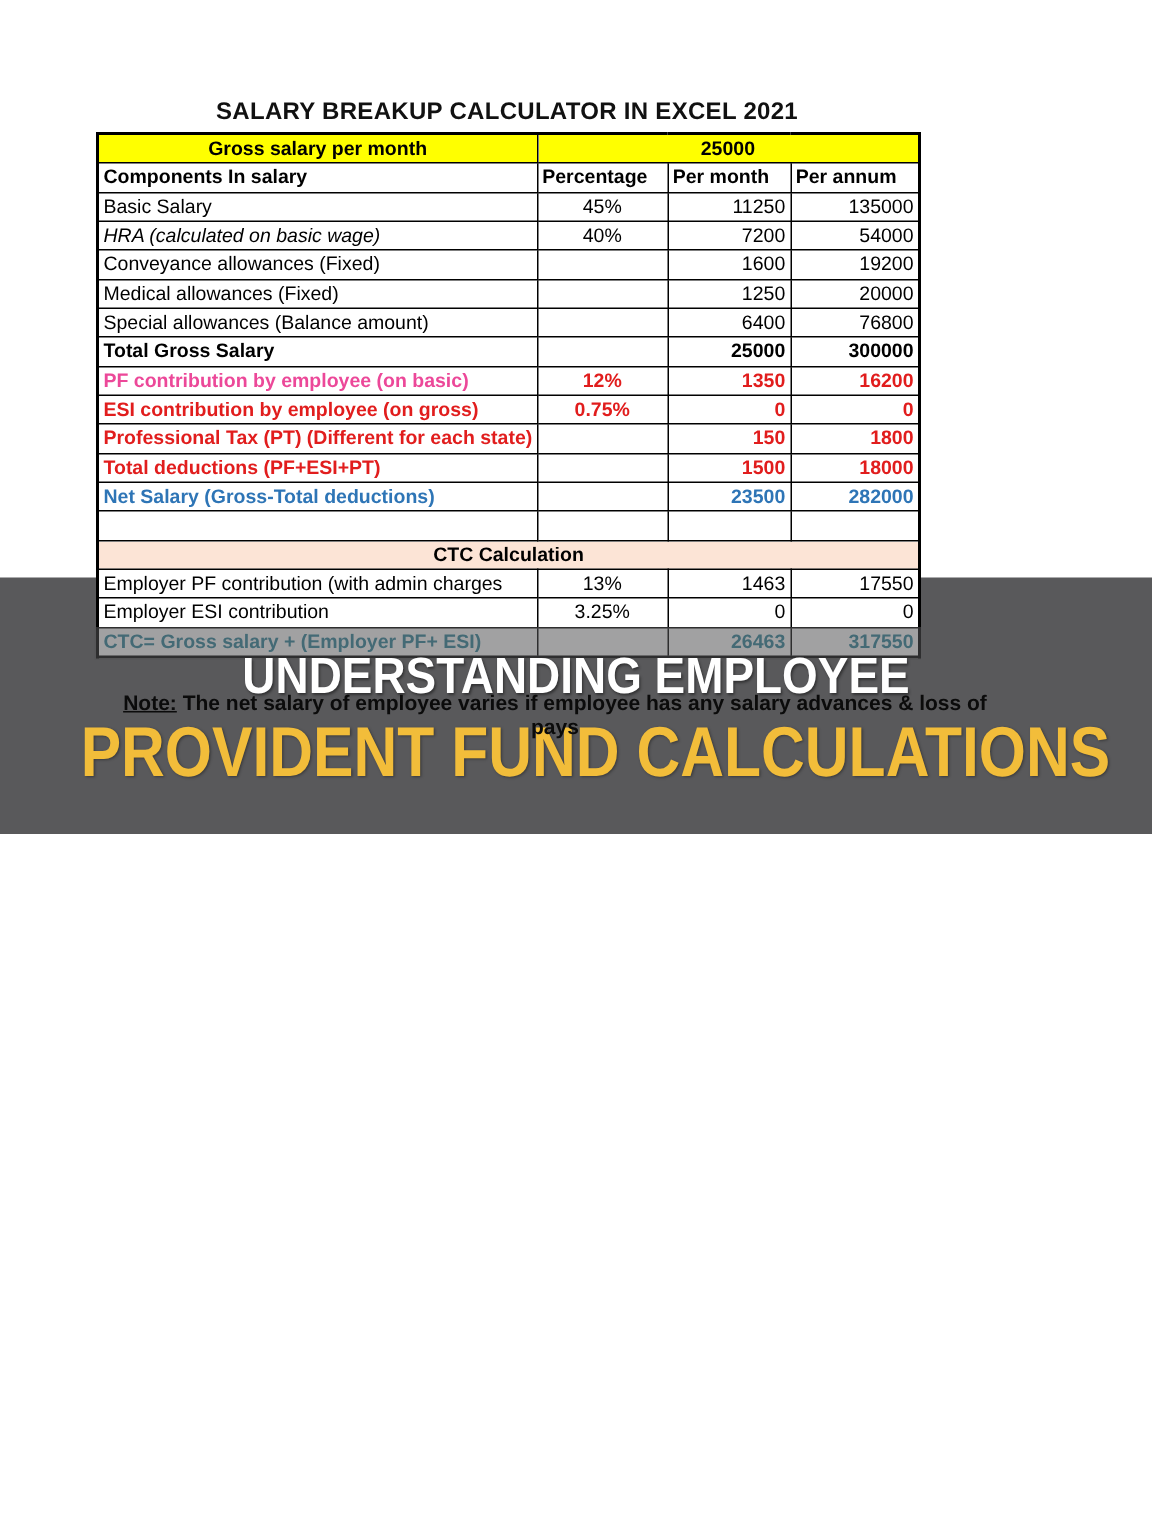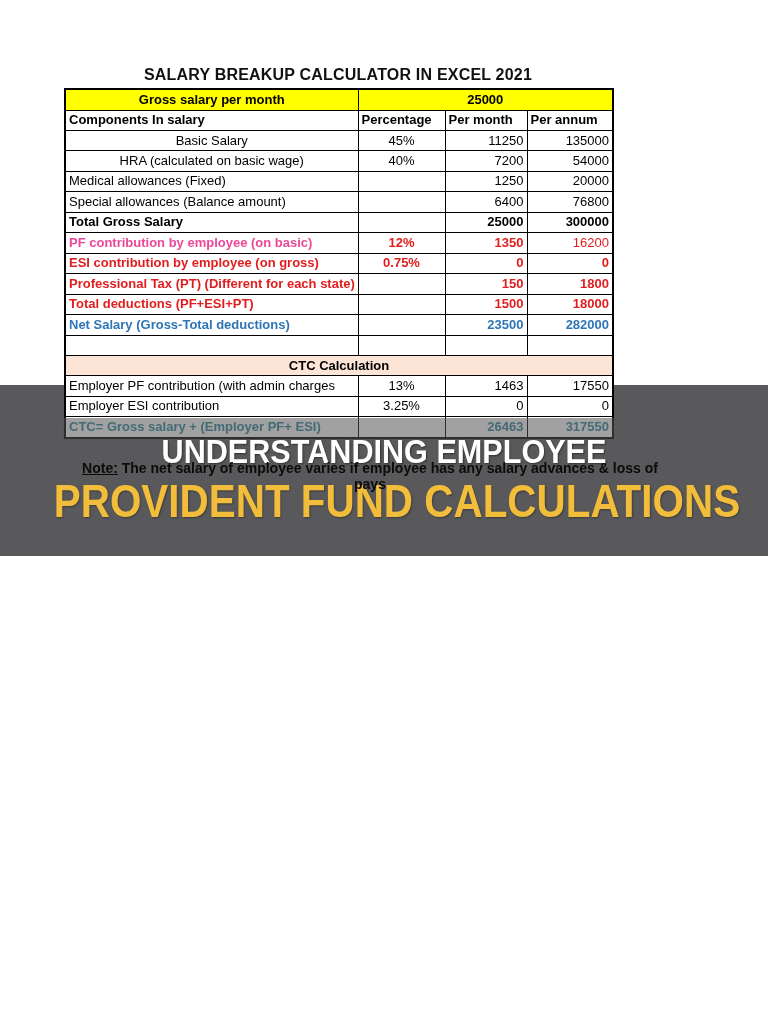--- a/index.html
+++ b/index.html
@@ -79,30 +79,36 @@
             <td style="text-align: center; font-weight: bold; background: rgb(255, 255, 0);">Gross salary per month</td>
             <td colspan="3" style="text-align: center; font-weight: bold; background: rgb(255, 255, 0);">25000</td>
           </tr>
           <tr>
             <td style="text-align: left; font-weight: bold;">Components In salary</td>
             <td style="text-align: left; font-weight: bold;">Percentage</td>
             <td style="text-align: left; font-weight: bold;">Per month</td>
             <td style="text-align: left; font-weight: bold;">Per annum</td>
           </tr>
           <tr>
-            <td style="text-align: center;">Basic Salary</td>
+            <td style="text-align: left;">Basic Salary</td>
             <td style="text-align: center;">45%</td>
             <td style="text-align: right;">11250</td>
             <td style="text-align: right;">135000</td>
           </tr>
           <tr>
-            <td style="text-align: center;">HRA (calculated on basic wage)</td>
+            <td style="text-align: left; font-style: italic;">HRA (calculated on basic wage)</td>
             <td style="text-align: center;">40%</td>
             <td style="text-align: right;">7200</td>
             <td style="text-align: right;">54000</td>
+          </tr>
+          <tr>
+            <td style="text-align: left;">Conveyance allowances (Fixed)</td>
+            <td style="text-align: center;"></td>
+            <td style="text-align: right;">1600</td>
+            <td style="text-align: right;">19200</td>
           </tr>
           <tr>
             <td style="text-align: left;">Medical allowances (Fixed)</td>
             <td style="text-align: center;"></td>
             <td style="text-align: right;">1250</td>
             <td style="text-align: right;">20000</td>
           </tr>
           <tr>
             <td style="text-align: left;">Special allowances (Balance amount)</td>
             <td style="text-align: center;"></td>
@@ -112,21 +118,21 @@
           <tr>
             <td style="text-align: left; font-weight: bold;">Total Gross Salary</td>
             <td style="text-align: center; font-weight: bold;"></td>
             <td style="text-align: right; font-weight: bold;">25000</td>
             <td style="text-align: right; font-weight: bold;">300000</td>
           </tr>
           <tr>
             <td style="text-align: left; font-weight: bold; color: #ec4899;">PF contribution by employee (on basic)</td>
             <td style="text-align: center; font-weight: bold; color: rgb(225, 29, 29);">12%</td>
             <td style="text-align: right; font-weight: bold; color: rgb(225, 29, 29); margin-left: 19px;">1350</td>
-            <td style="text-align: right; font-weight: normal; color: rgb(225, 29, 29);">16200</td>
+            <td style="text-align: right; font-weight: bold; color: rgb(225, 29, 29);">16200</td>
           </tr>
           <tr>
             <td style="text-align: left; font-weight: bold; color: rgb(225, 29, 29);">ESI contribution by employee (on gross)</td>
             <td style="text-align: center; font-weight: bold; color: rgb(225, 29, 29);">0.75%</td>
             <td style="text-align: right; font-weight: bold; color: rgb(225, 29, 29);">0</td>
             <td style="text-align: right; font-weight: bold; color: rgb(225, 29, 29);">0</td>
           </tr>
           <tr>
             <td style="text-align: left; font-weight: bold; color: rgb(225, 29, 29);">Professional Tax (PT) (Different for each state)</td>
             <td style="text-align: center; font-weight: bold; color: rgb(225, 29, 29);"></td>

